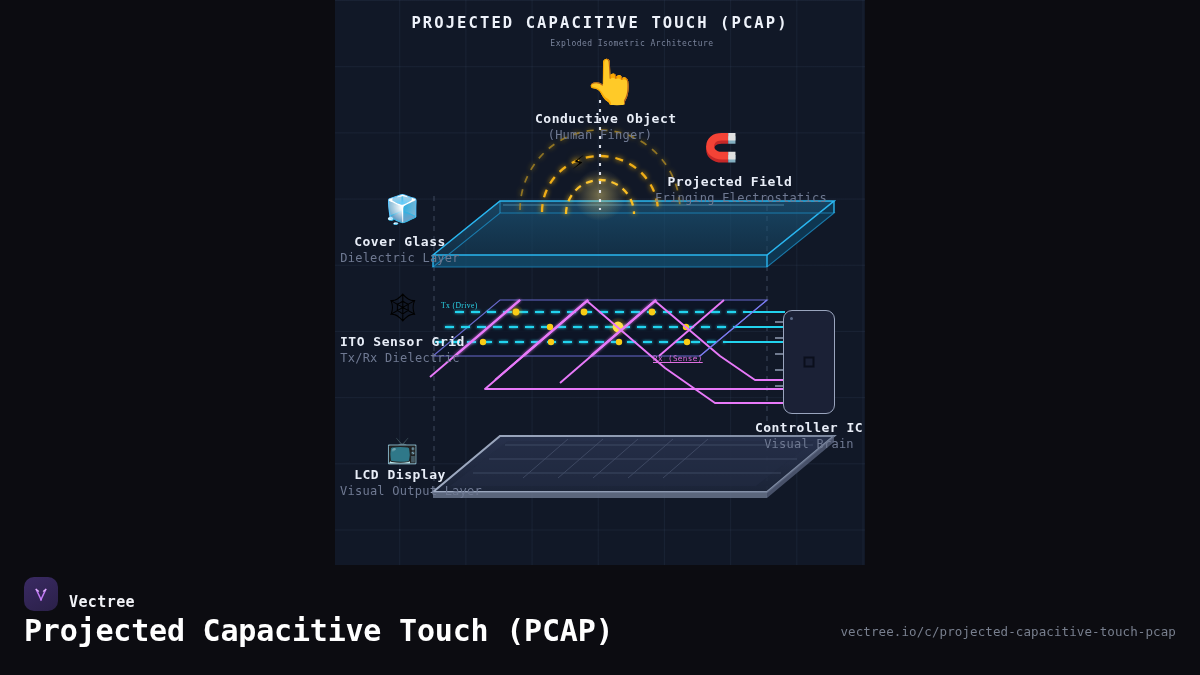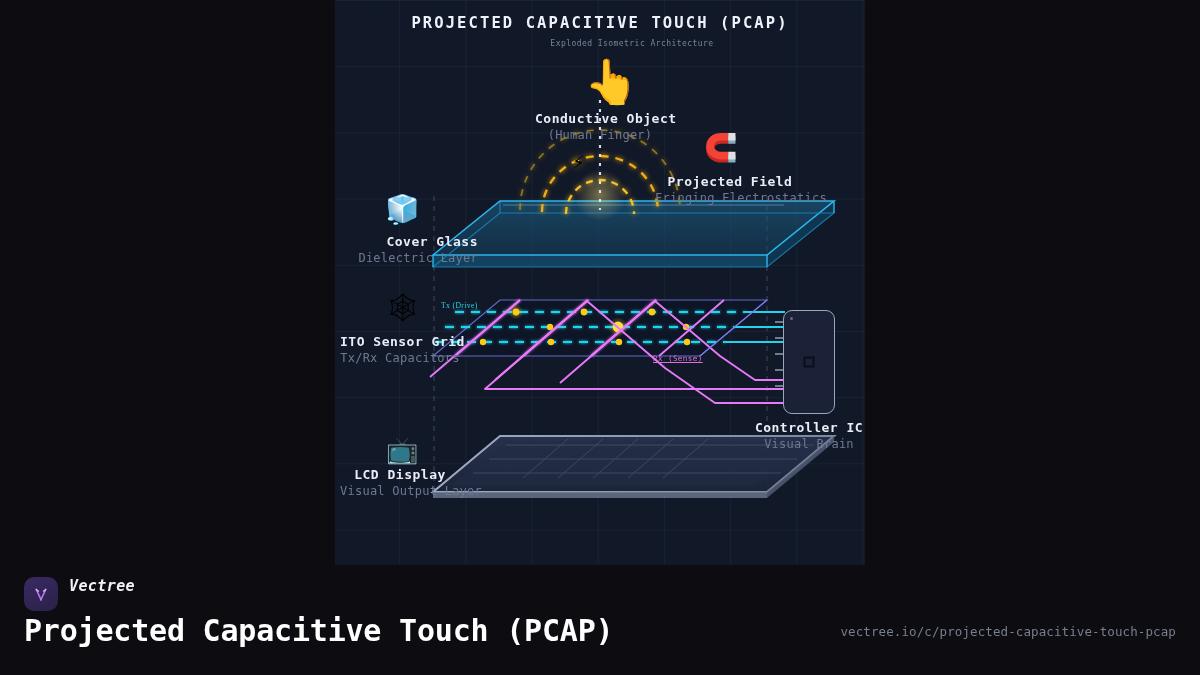--- a/index.html
+++ b/index.html
@@ -55,21 +55,21 @@
   
   #ic-body {
     position: absolute; left: 783px; top: 310px; width: 52px; height: 104px;
     background: #1b2136; border: 1.3px solid #9aa5be; border-radius: 9px;
   }
   #ic-dot { position: absolute; left: 6px; top: 6px; width: 3.4px; height: 3.4px; border-radius: 50%; background: #5c6a88; }
   #ic-sq { position: absolute; left: 50%; top: 50%; width: 11px; height: 11px; transform: translate(-50%,-50%); border: 2px solid #0b0f1c; background: #1b2136; }
 
   
   #footer { position: absolute; left: 0; bottom: 0; width: 1200px; height: 110px; background: #0c0c11; }
-  #brand { position: absolute; left: 24px; top: 577px; display: flex; align-items: flex-start; gap: 11px; font-style: italic; }
+  #brand { position: absolute; left: 24px; top: 577px; display: flex; align-items: flex-end; gap: 11px; }
   #logo {
     width: 34px; height: 34px; border-radius: 10px;
     background: linear-gradient(150deg, #3a2a63 0%, #2a2048 100%);
     position: relative; flex: none;
   }
   #logo svg { position: absolute; left: 50%; top: 50%; transform: translate(-50%,-50%); }
   #brand-name { color: #f2f3f7; font-size: 15px; font-weight: 700; letter-spacing: 0.4px; }
   #page-title {
     position: absolute; left: 24px; top: 613px;
     color: #ffffff; font-size: 30px; font-weight: 700; letter-spacing: -0.2px;
@@ -259,28 +259,28 @@
     <div class="lbl" style="left:200px; top:111px; width:130px;">
       <div class="t">Conductive Object</div>
       <div class="s">(Human Finger)</div>
     </div>
 
     <div class="lbl" style="left:320px; top:174px; width:150px;">
       <div class="t">Projected Field</div>
       <div class="s">Fringing Electrostatics</div>
     </div>
 
-    <div class="lbl" style="left:23px; top:234px; width:120px;text-align:right;">
+    <div class="lbl" style="left:5px; top:234px; width:120px;">
       <div class="t">Cover Glass</div>
       <div class="s">Dielectric Layer</div>
     </div>
 
     <div class="lbl" style="left:5px; top:334px; width:120px;">
       <div class="t">ITO Sensor Grid</div>
-      <div class="s">Tx/Rx Capacitors</div>
+      <div class="s">Tx/Rx Dielectric</div>
     </div>
 
     <div class="lbl" style="left:5px; top:467px; width:120px;">
       <div class="t">LCD Display</div>
       <div class="s">Visual Output Layer</div>
     </div>
 
     <div class="lbl" style="left:414px; top:420px; width:120px;">
       <div class="t">Controller IC</div>
       <div class="s">Visual Brain</div>

